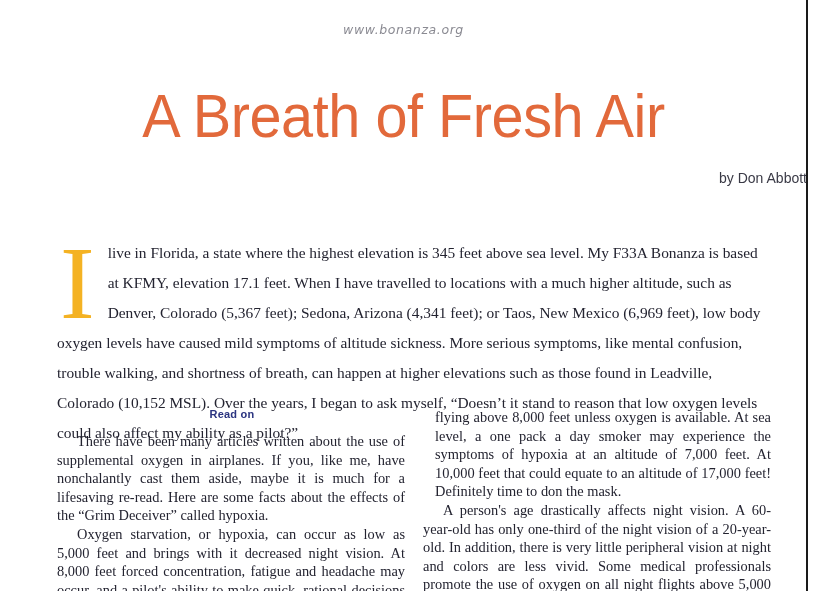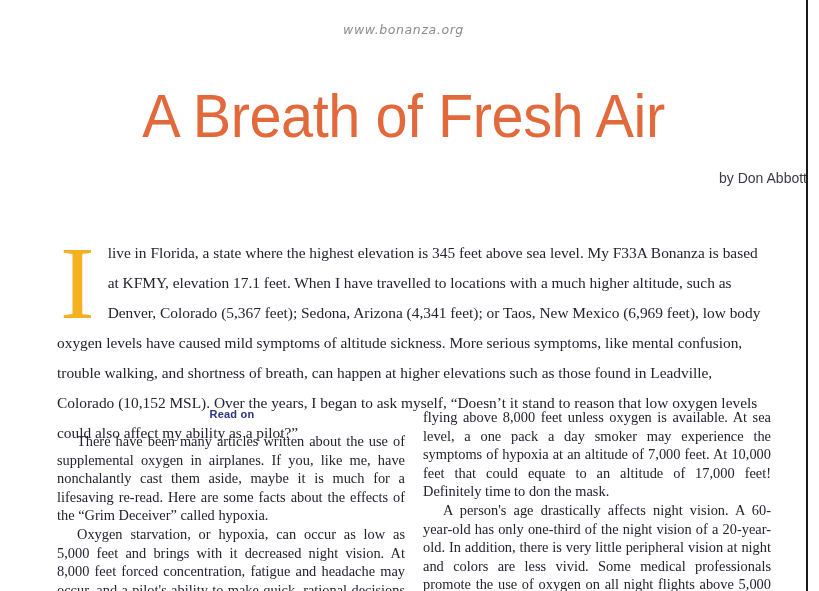--- a/index.html
+++ b/index.html
@@ -132,21 +132,21 @@
     color: #232330;
     text-align: justify;
   }
   .col-left  { left: 57px; }
   .col-right { left: 423px; top: 408px; }
 
   .col p {
     margin: 0;
     text-indent: 20px;
   }
-  .col p.cont { text-indent: 0; }
+  .col p.cont { text-indent: 0; margin-left: 12px; }
 </style>
 </head>
 <body>
 
 <div class="page">
 
   <div class="running-head">www.bonanza.org</div>
 
   <div class="headline">A Breath of Fresh Air</div>
 

